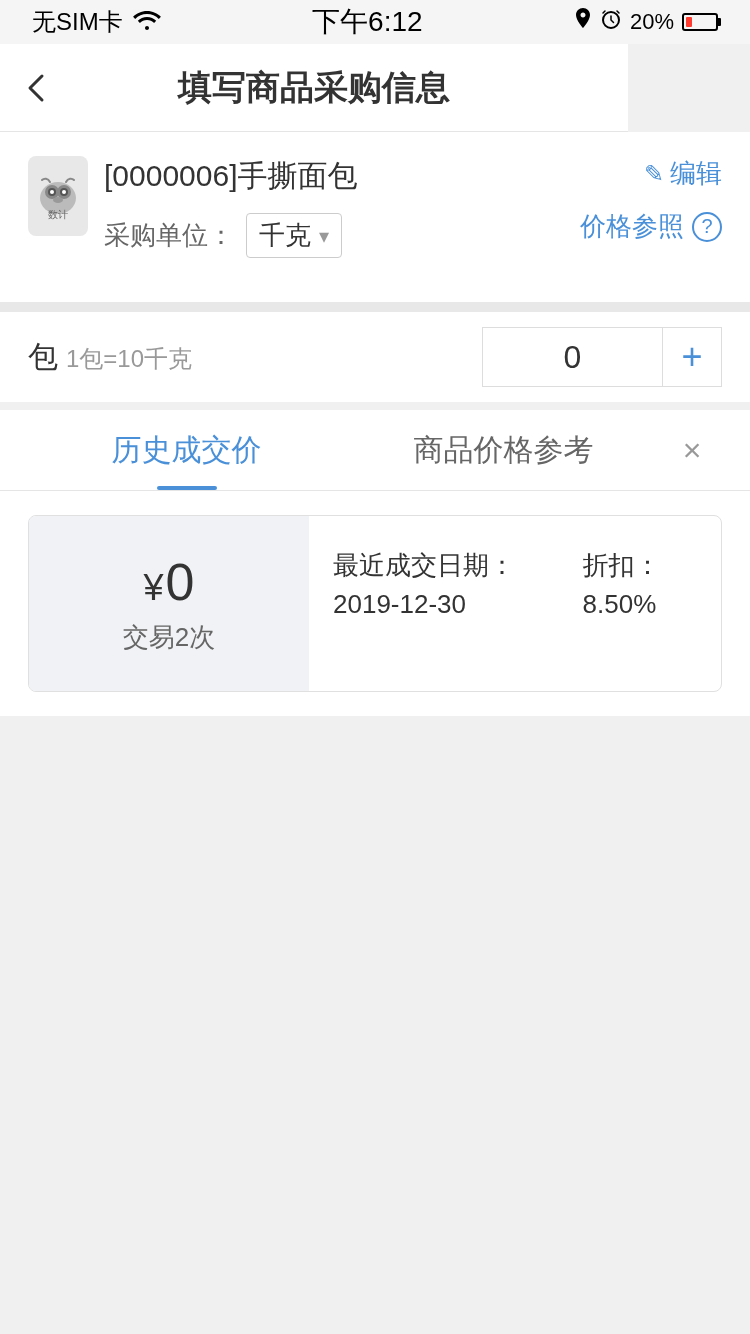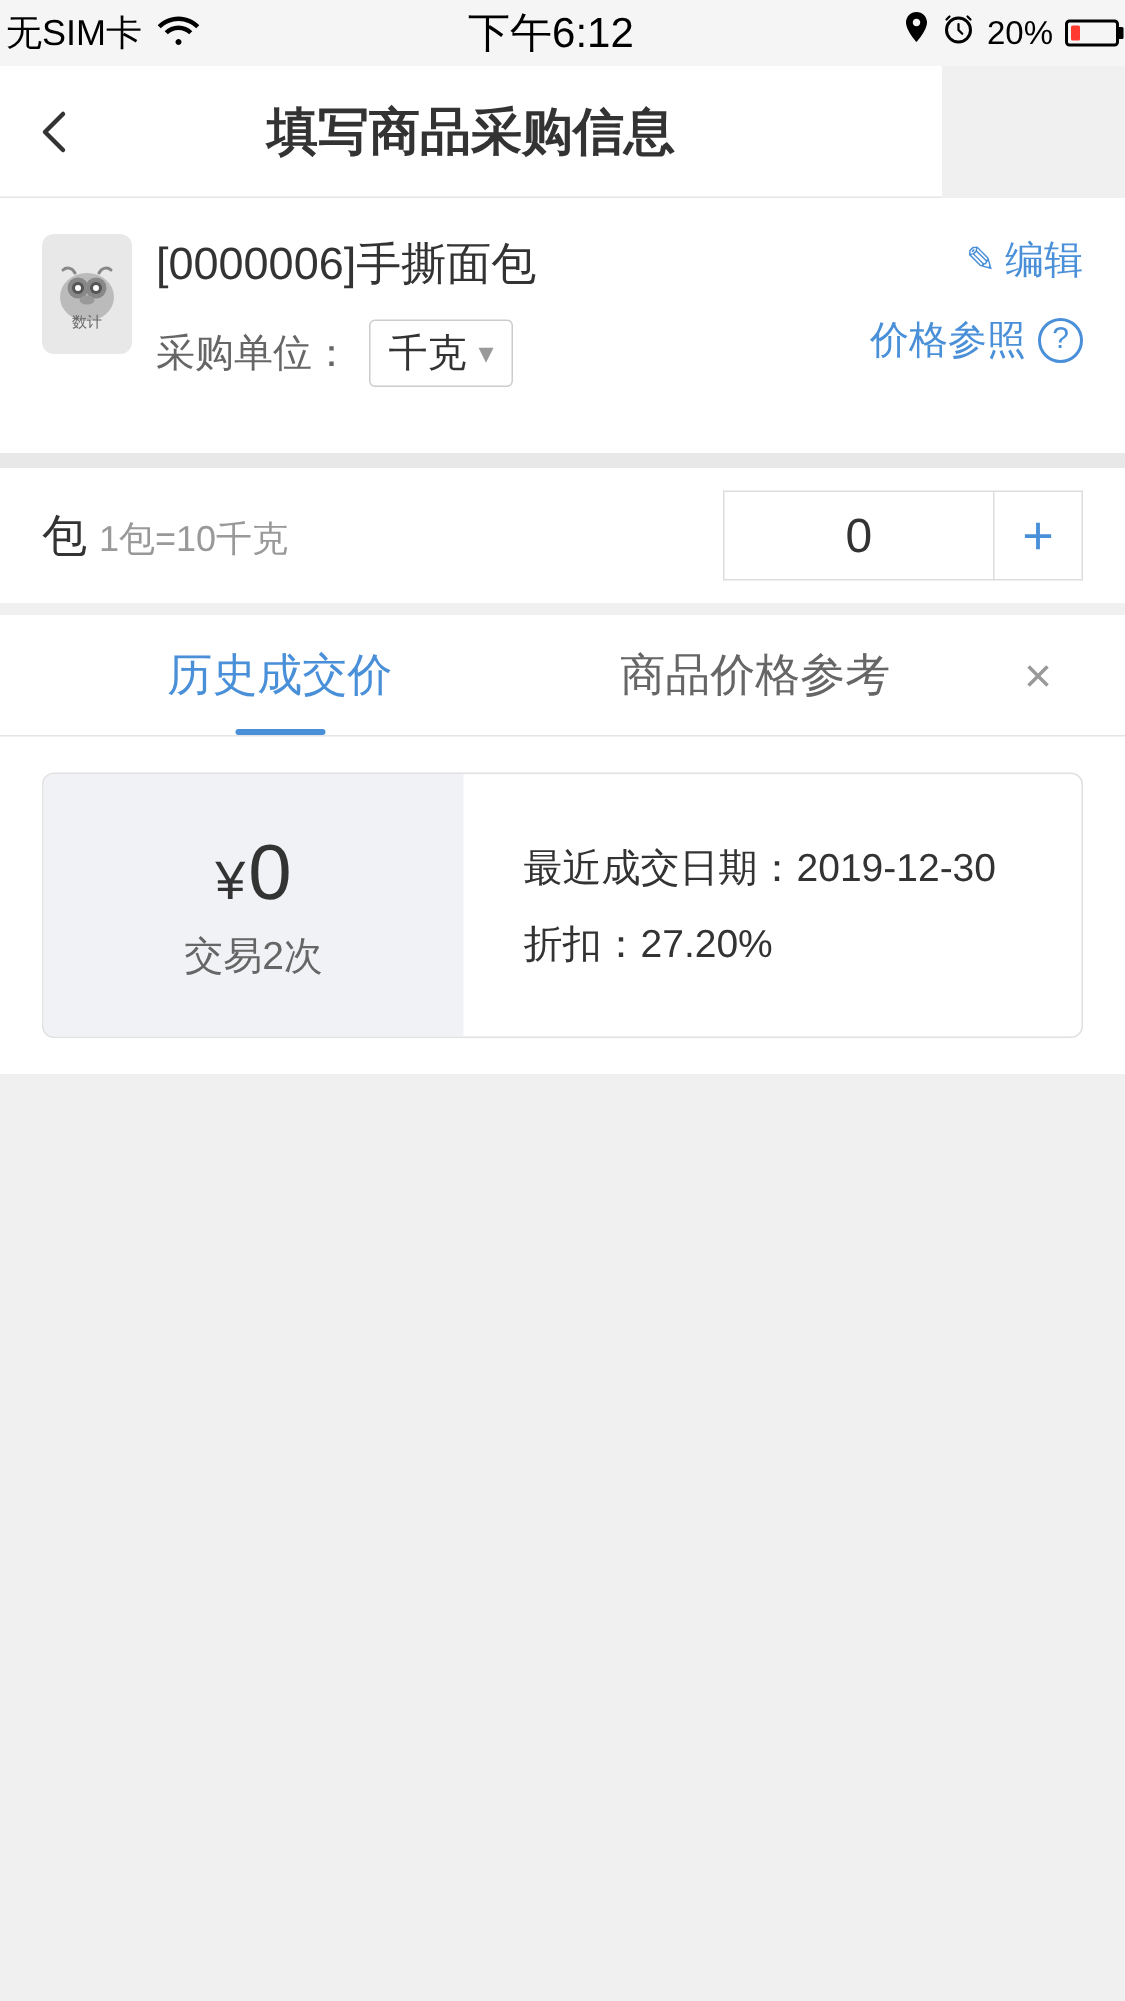--- a/index.html
+++ b/index.html
@@ -13,21 +13,21 @@
     }
 
     
     .status-bar {
       width: 750px;
       height: 44px;
       background: #f5f5f5;
       display: flex;
       align-items: center;
       justify-content: space-between;
-      padding: 0 4px;
+      padding: 0 32px;
       font-size: 26px;
     }
     .status-left {
       display: flex;
       align-items: center;
       gap: 10px;
       font-size: 24px;
       color: #000;
     }
     .status-center {
@@ -348,25 +348,25 @@
     .price-currency {
       font-size: 36px;
     }
     .transaction-count {
       font-size: 26px;
       color: #666;
       margin-top: 8px;
     }
     .transaction-right {
       flex: 1;
-      padding: 30px 40px;
-      display: flex;
-      flex-direction: column;
+      padding: 30px 24px;
+      display: flex;
+      flex-direction: row;
       gap: 12px;
-      justify-content: center;
+      justify-content: flex-end;
     }
     .transaction-detail-row {
       font-size: 26px;
       color: #333;
       line-height: 1.5;
     }
 
     
     .main-content {
       background: #f0f0f0;
@@ -500,20 +500,20 @@
           <span class="price-currency">¥</span>
           <span>0</span>
         </div>
         <div class="transaction-count">交易2次</div>
       </div>
       <div class="transaction-right">
         <div class="transaction-detail-row">
           <span>最近成交日期：</span><span>2019-12-30</span>
         </div>
         <div class="transaction-detail-row">
-          <span>折扣：</span><span>27.20%</span>
+          <span>折扣：</span><span>8.50%</span>
         </div>
       </div>
     </div>
   </div>
 </div>
 
 <div class="main-content"></div>
 
 </body></html>

